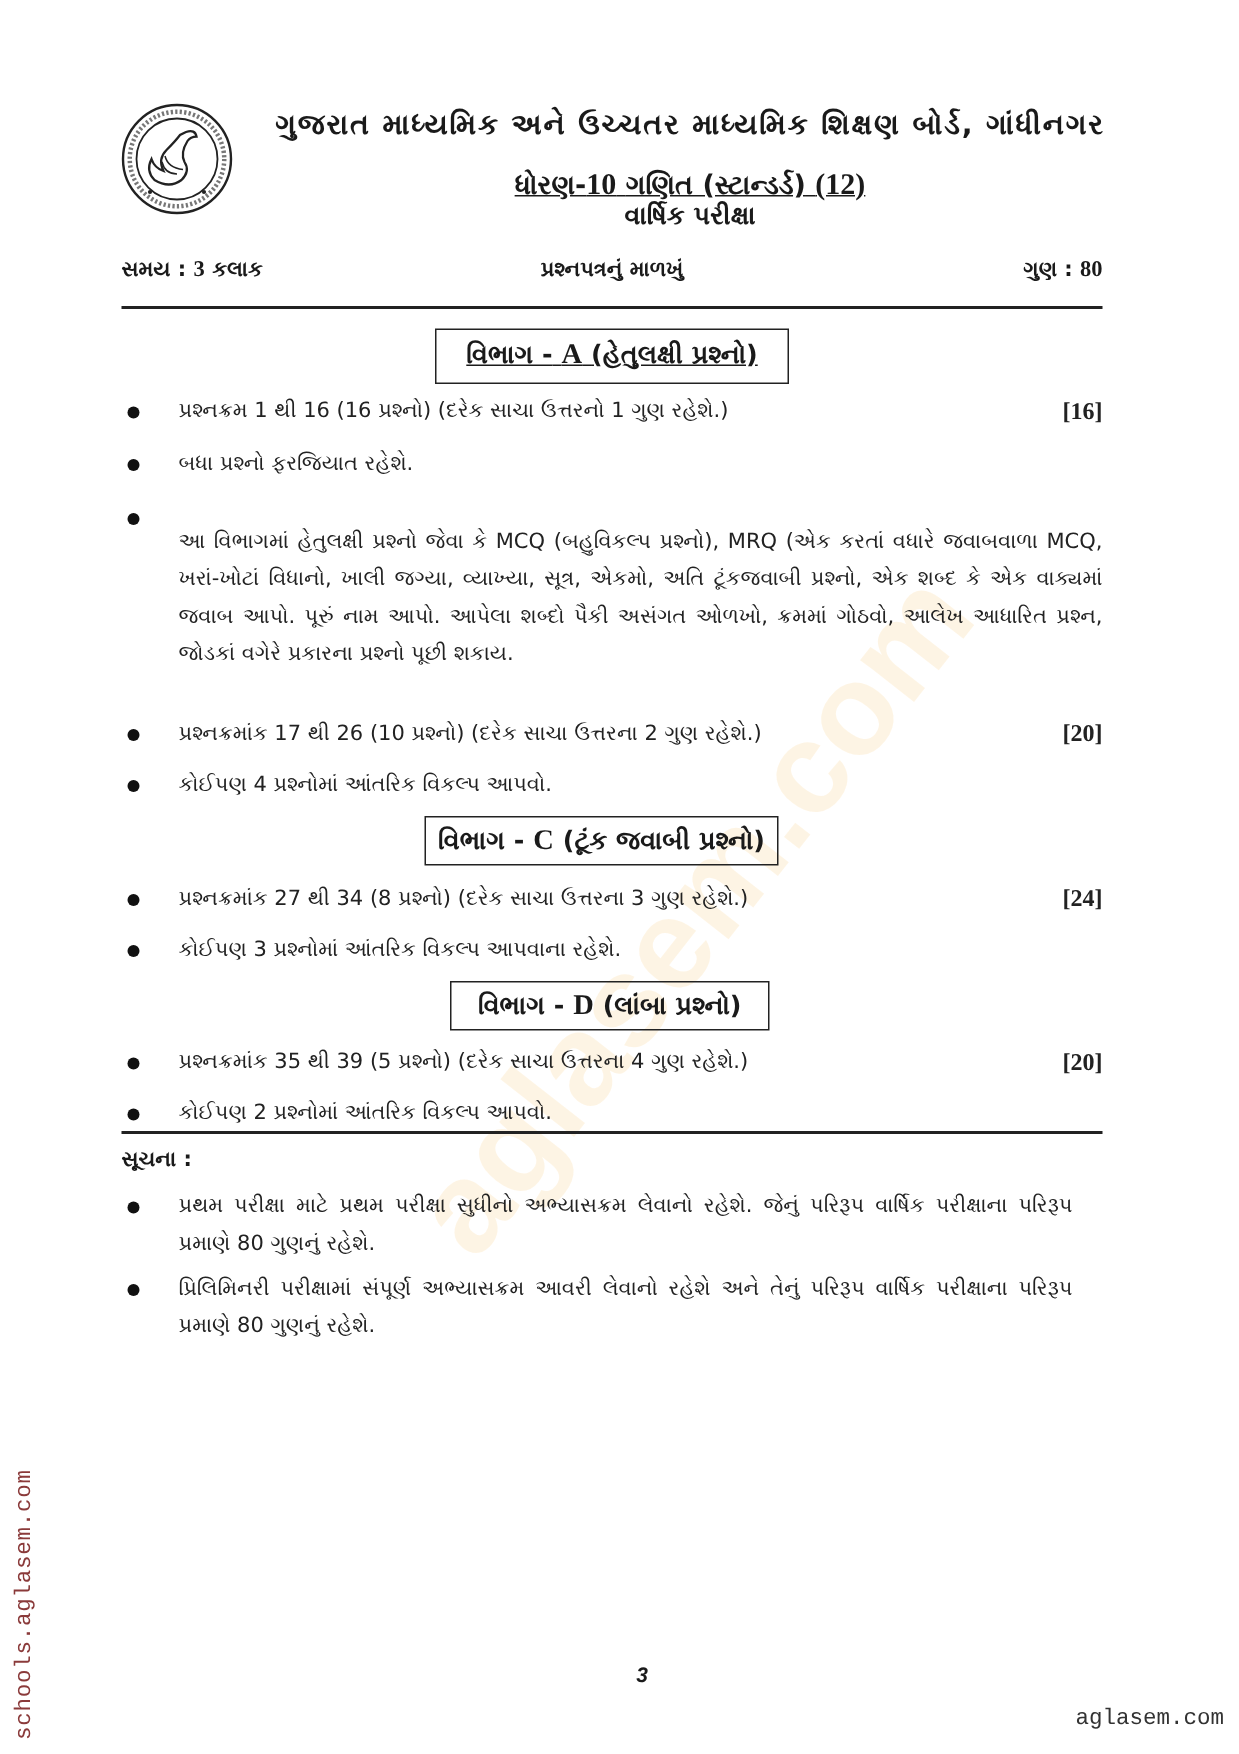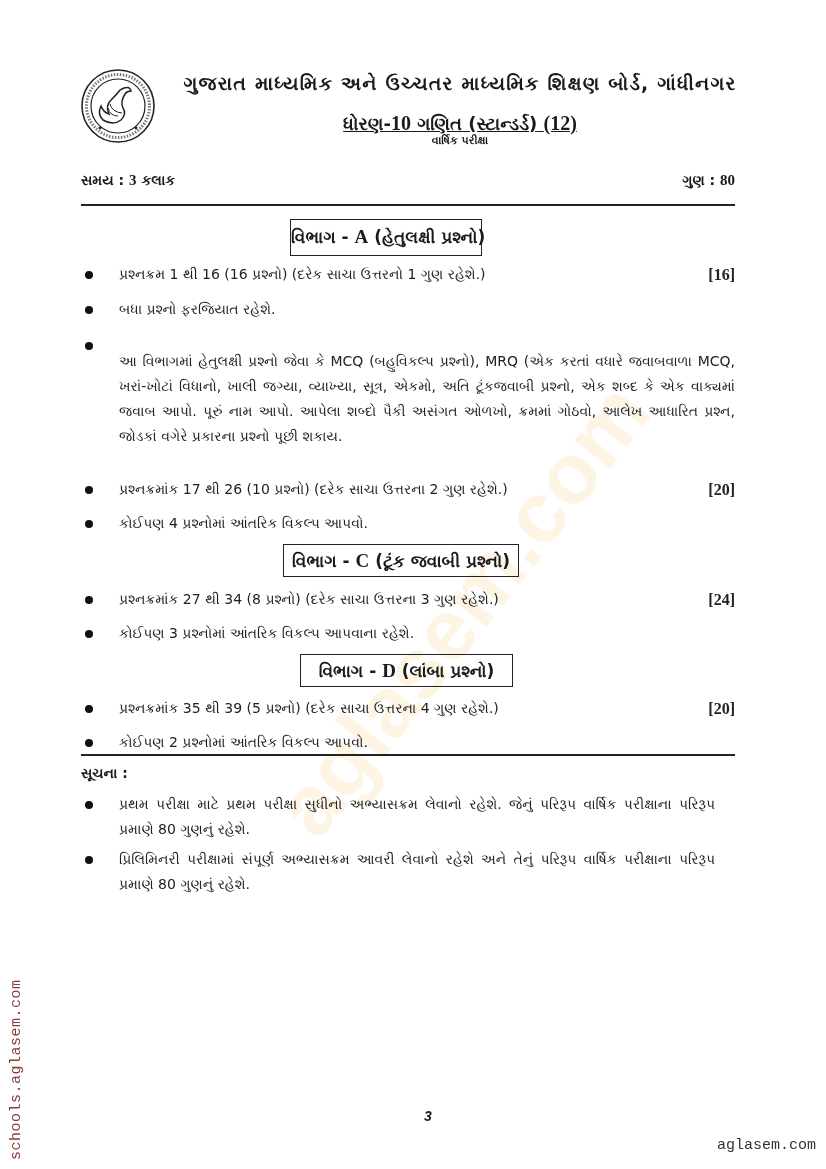--- a/index.html
+++ b/index.html
@@ -6,21 +6,21 @@
   body { width: 826px; height: 1169px; position: relative; overflow: hidden;
          font-family: "DejaVu Sans", sans-serif; color: #1a1a1a; }
   .page { position: absolute; left: 0; top: 0; width: 826px; height: 1169px; }
 
   
   .logo { position: absolute; left: 80px; top: 68px; width: 76px; height: 76px; }
   .hdr-line { position: absolute; left: 150px; width: 620px; text-align: center; white-space: nowrap; }
   .hdr-board { top: 72px; font-size: 19px; letter-spacing: 1.2px; font-weight: 600; text-align: center; }
   .hdr-std { top: 112px; font-size: 18px; font-weight: 600; text-decoration: underline; }
   .hdr-std b { font-family: "Liberation Serif", serif; font-weight: 700; font-size: 20px; }
-  .hdr-exam { top: 134px; font-size: 11px; font-weight: 600; left: 260px; width: 400px; }
+  .hdr-exam { top: 134px; font-size: 17px; font-weight: 600; left: 260px; width: 400px; }
 
   .meta-row { position: absolute; top: 172px; left: 81px; width: 654px; height: 22px; font-size: 14px; font-weight: 600; }
   .meta-left { position: absolute; left: 0; top: 0; }
   .meta-center { position: absolute; left: 0; width: 654px; text-align: center; top: 0; }
   .meta-right { position: absolute; right: 0; top: 0; }
   .meta-right .num, .meta-left .num { font-family: "Liberation Serif", serif; font-weight: 700; font-size: 15px; }
 
   .rule { position: absolute; left: 81px; width: 654px; height: 2px; background: #222; }
 
   
@@ -65,34 +65,35 @@
 
   <div class="hdr-line hdr-board">ગુજરાત માધ્યમિક અને ઉચ્ચતર માધ્યમિક શિક્ષણ બોર્ડ, ગાંધીનગર</div>
   <div class="hdr-line hdr-std">
     <span>ધોરણ-</span><b>10</b>
     <span>ગણિત (સ્ટાન્ડર્ડ)</span>
     <b>(12)</b>
   </div>
   <div class="hdr-line hdr-exam">વાર્ષિક પરીક્ષા</div>
 
   <div class="meta-row">
+    <div class="meta-center">પ્રશ્નપત્રનું માળખું</div>
     <div class="meta-left">
       <span>સમય :</span>
       <span class="num">3</span>
       <span>કલાક</span>
     </div>
     <div class="meta-right">
       <span>ગુણ :</span>
       <span class="num">80</span>
     </div>
   </div>
 
   <div class="rule" style="top:204px;"></div>
 
-  <div class="sec-box" style="left:290px; top:219px; width:192px; height:37px; line-height:34px;">
+  <div class="sec-box" style="left:290px; top:219px; width:236px; height:37px; line-height:34px;text-decoration:underline;">
     <span>વિભાગ -</span>
     <span class="letter">A</span>
     <span>(હેતુલક્ષી પ્રશ્નો)</span>
   </div>
   <div class="item" style="top:262px;">
     <span class="dot"></span>
     <span class="txt">પ્રશ્નક્રમ 1 થી 16 (16 પ્રશ્નો) (દરેક સાચા ઉત્તરનો 1 ગુણ રહેશે.)</span>
     <span class="marks">[16]</span>
   </div>
   <div class="item" style="top:297px;">

